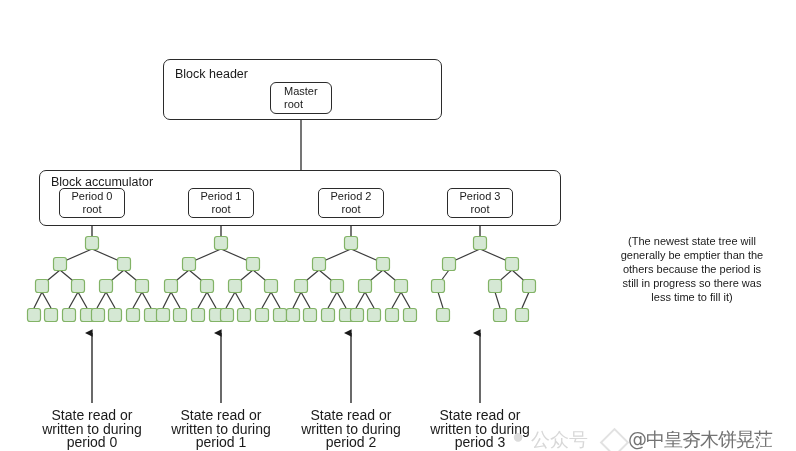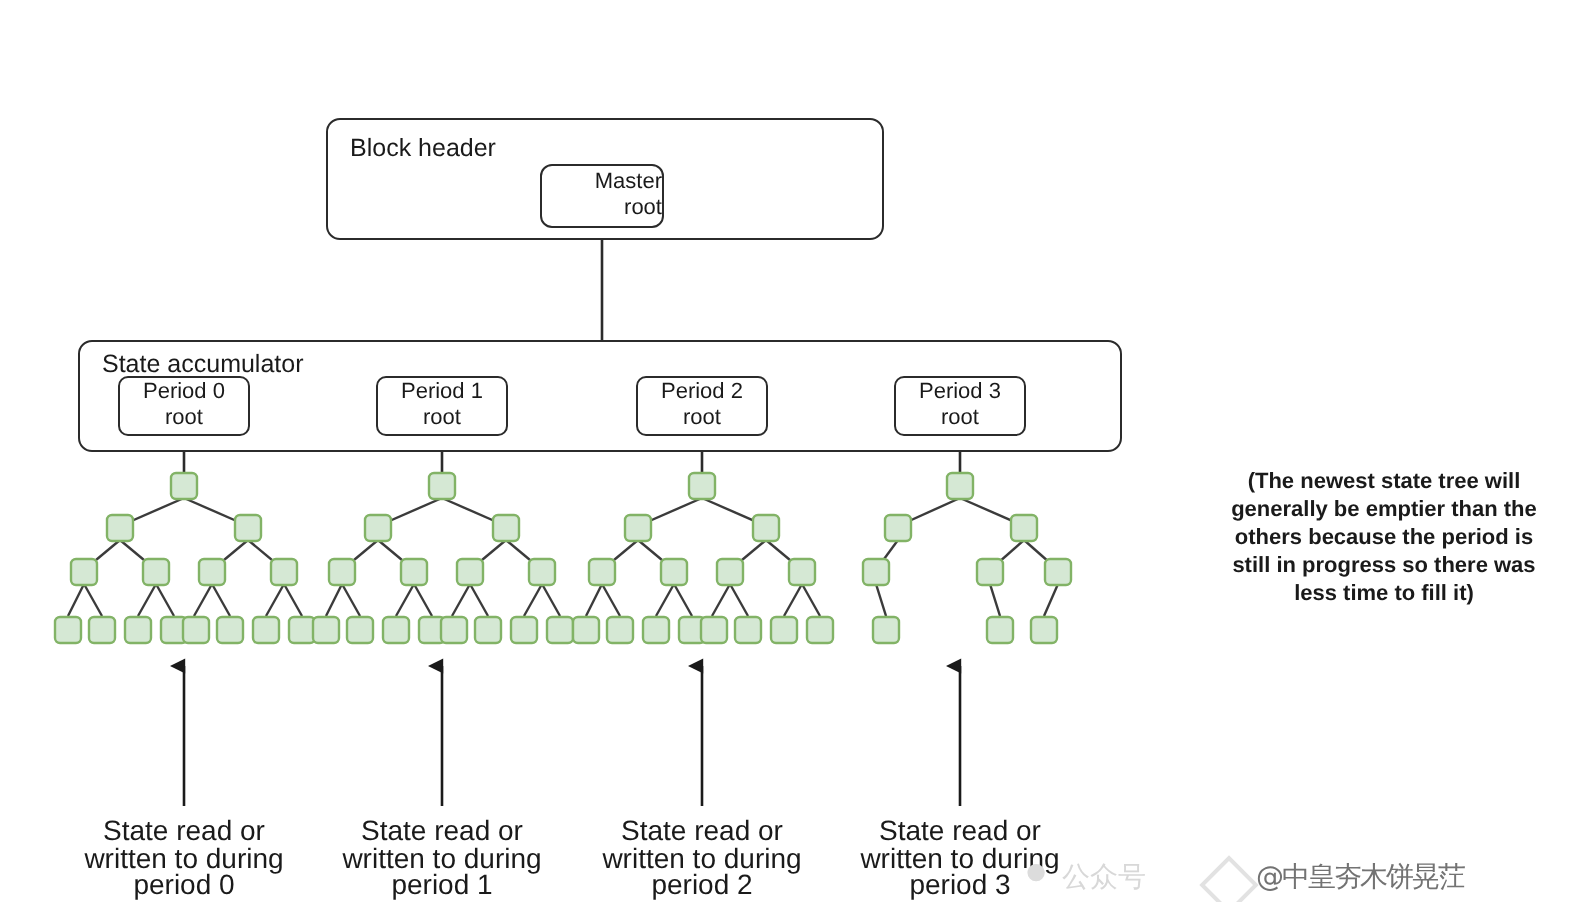--- a/index.html
+++ b/index.html
@@ -59,21 +59,21 @@
   }
   .period-box span { display: block; }
   .master-box {
     position: absolute;
     box-sizing: border-box;
     border: 1px solid #2b2b2b;
     background: #ffffff;
     border-radius: 6px;
     display: flex;
     flex-direction: column;
-    align-items: flex-end;
+    align-items: flex-start;
     justify-content: center;
     font-size: 11px;
     line-height: 13px;
     color: #1a1a1a;
     text-align: center;
     z-index: 5;
     padding-left: 13px;
   }
   .master-box span { display: block; }
   .caption {
@@ -88,21 +88,21 @@
     position: absolute;
     font-size: 11px;
     line-height: 14px;
     text-align: center;
     color: #1a1a1a;
     white-space: pre-line;
   }
   .watermark {
     position: absolute;
     color: #d8d8d8;
-    font-size: 14px;
+    font-size: 19px;
     line-height: 24px;
     white-space: nowrap;
     font-family: "DejaVu Sans", sans-serif;
     user-select: none;
   }
   .wm2 {
     color: #737373;
     letter-spacing: -1px;
   }
   .wm-logo {
@@ -266,40 +266,40 @@
 
   <div class="box" style="left:151px; top:39px; width:279px; height:61px;"></div>
   <div class="box-title" style="left:163px; top:47px;">Block header</div>
 
   <div class="master-box" style="left:258px; top:62px; width:62px; height:32px;">
     <span>Master</span>
     <span>root</span>
   </div>
 
   <div class="box" style="left:27px; top:150px; width:522px; height:56px;"></div>
-  <div class="box-title" style="left:39px; top:155px;">State accumulator</div>
+  <div class="box-title" style="left:39px; top:155px;">Block accumulator</div>
 
   <div class="period-box" style="left:47px; top:168px; width:66px; height:30px;">
     <span>Period 0</span>
     <span>root</span>
   </div>
   <div class="period-box" style="left:176px; top:168px; width:66px; height:30px;">
     <span>Period 1</span>
     <span>root</span>
   </div>
   <div class="period-box" style="left:306px; top:168px; width:66px; height:30px;">
     <span>Period 2</span>
     <span>root</span>
   </div>
   <div class="period-box" style="left:435px; top:168px; width:66px; height:30px;">
     <span>Period 3</span>
     <span>root</span>
   </div>
 
-  <div class="note" style="left:588px; top:214px; width:184px;font-weight:bold;">(The newest state tree will
+  <div class="note" style="left:588px; top:214px; width:184px;">(The newest state tree will
 generally be emptier than the
 others because the period is
 still in progress so there was
 less time to fill it)</div>
 
   <div class="caption" style="left:20px; top:389px; width:120px;">State read or
 written to during
 period 0</div>
   <div class="caption" style="left:149px; top:389px; width:120px;">State read or
 written to during

